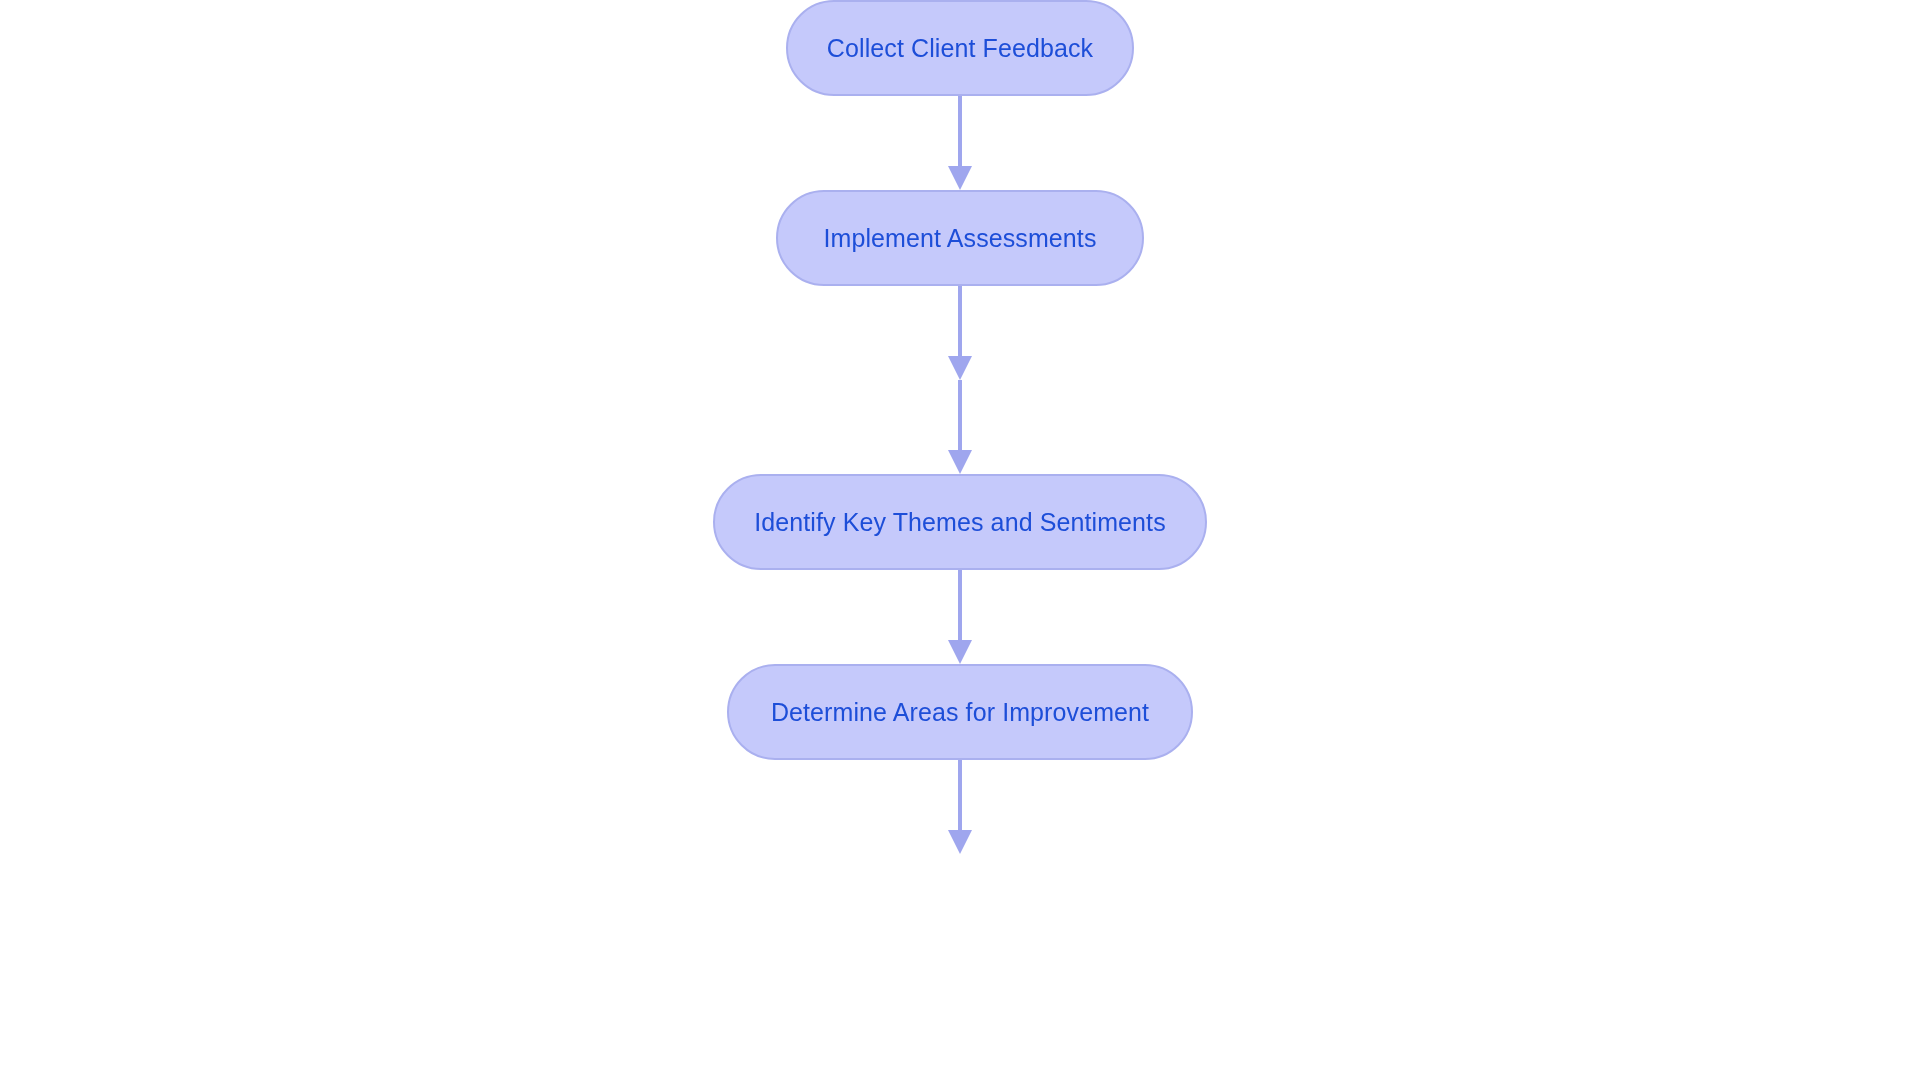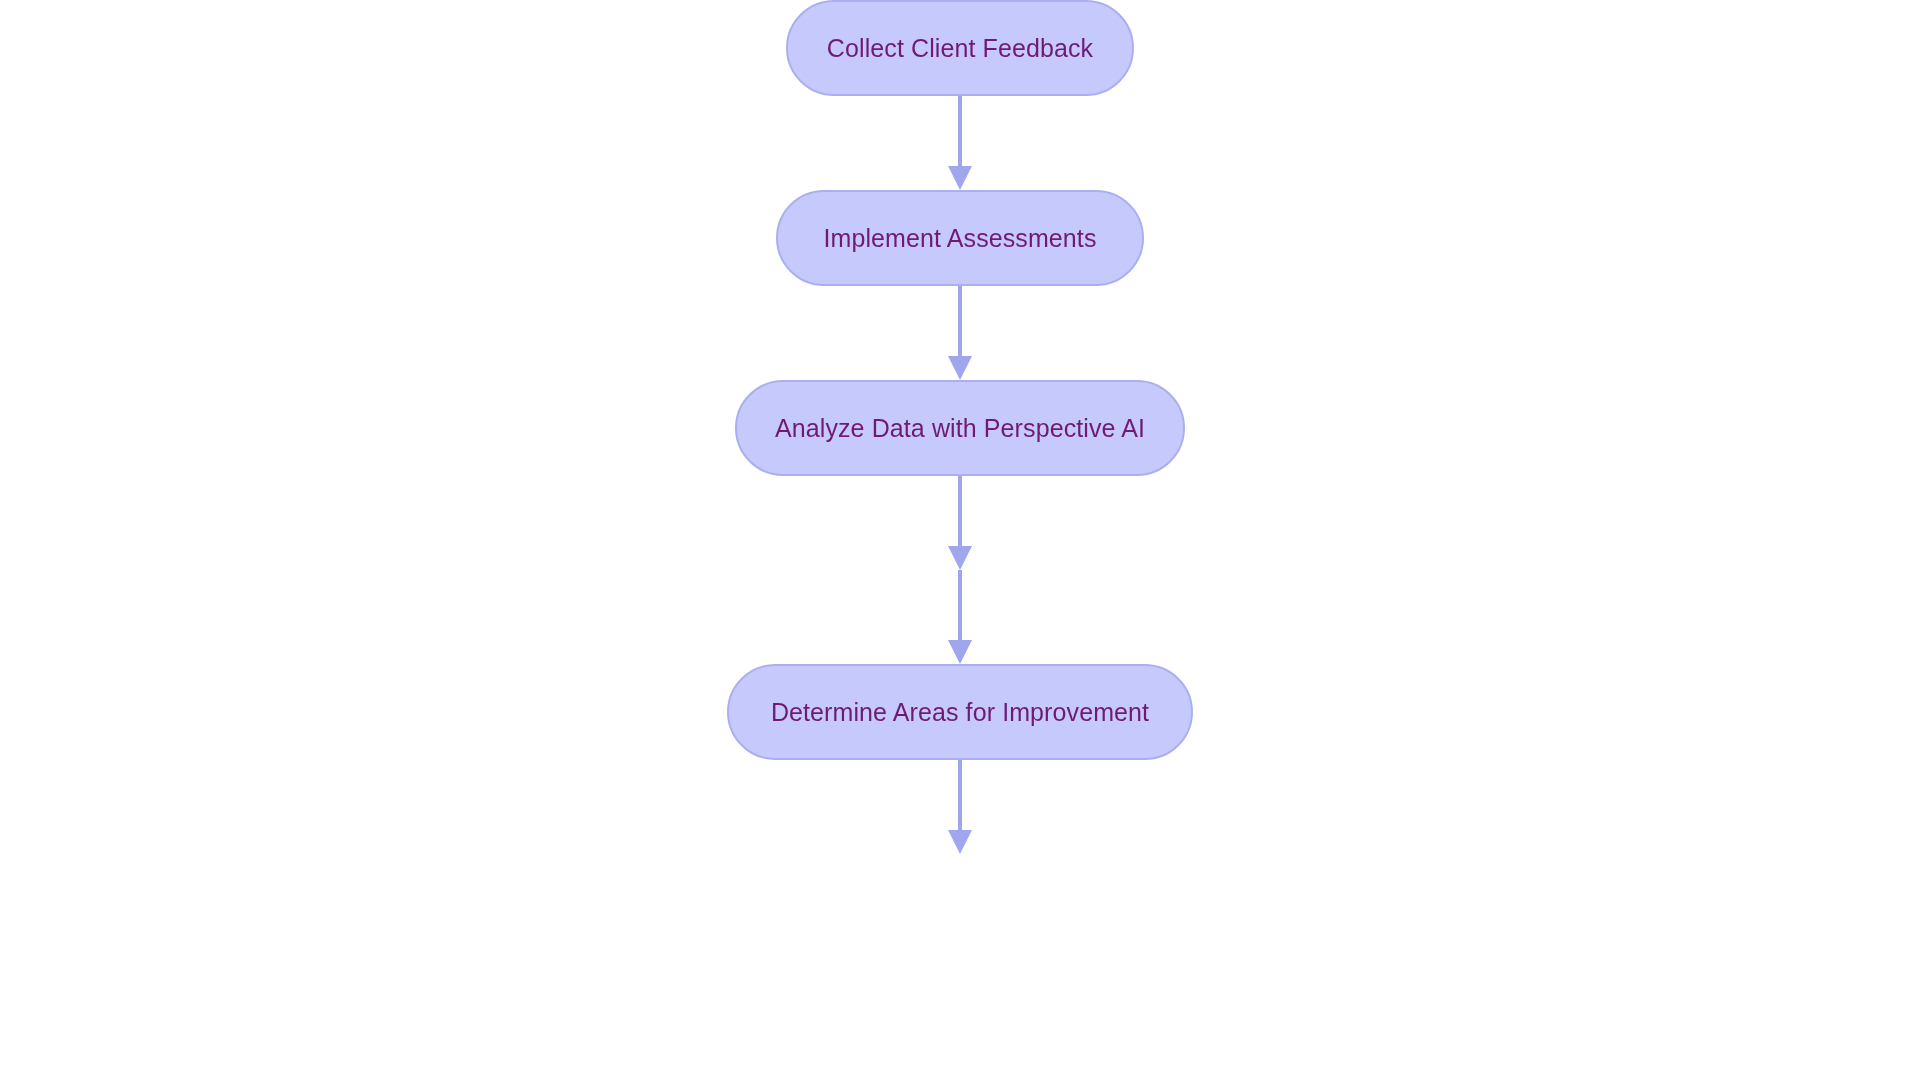--- a/index.html
+++ b/index.html
@@ -35,21 +35,21 @@
 
   .node {
     box-sizing: border-box;
     height: 96px;
     display: flex;
     align-items: center;
     justify-content: center;
     background: #c5c9fb;
     border: 2px solid #aab0ef;
     border-radius: 48px;
-    color: #701a75;
+    color: #1d4ed8;
     font-size: 25px;
     font-weight: 400;
     letter-spacing: 0.1px;
     white-space: nowrap;
     padding: 0 46px;
     font-family: "Liberation Sans", "DejaVu Sans", sans-serif;
   }
 
   .connector {
     position: relative;
@@ -97,29 +97,29 @@
 
     <div class="node" style="width:368px;">
       <span>Implement Assessments</span>
     </div>
 
     <div class="connector">
       <span class="shaft"></span>
       <span class="head"></span>
     </div>
 
-    <div class="node" style="width:450px;">
-      <span>Analyze Data with Perspective AI</span>
-    </div>
 
     <div class="connector">
       <span class="shaft"></span>
       <span class="head"></span>
     </div>
 
+    <div class="node" style="width:494px;">
+      <span>Identify Key Themes and Sentiments</span>
+    </div>
 
     <div class="connector">
       <span class="shaft"></span>
       <span class="head"></span>
     </div>
 
     <div class="node" style="width:466px;">
       <span>Determine Areas for Improvement</span>
     </div>
 

